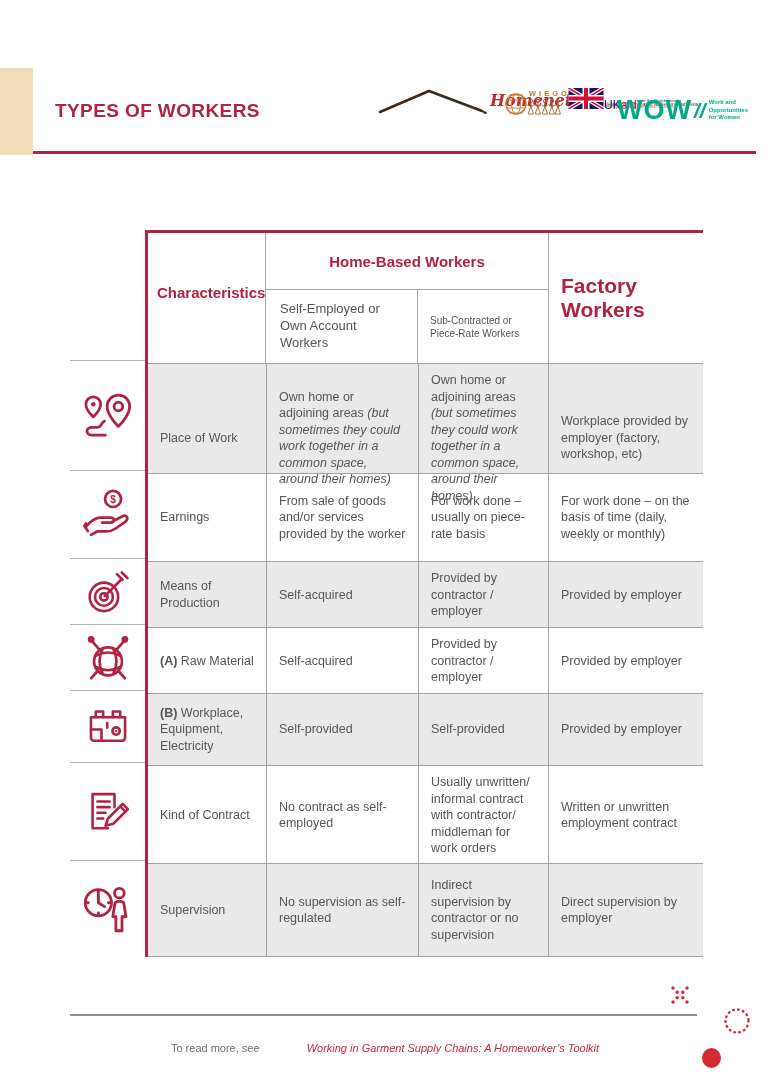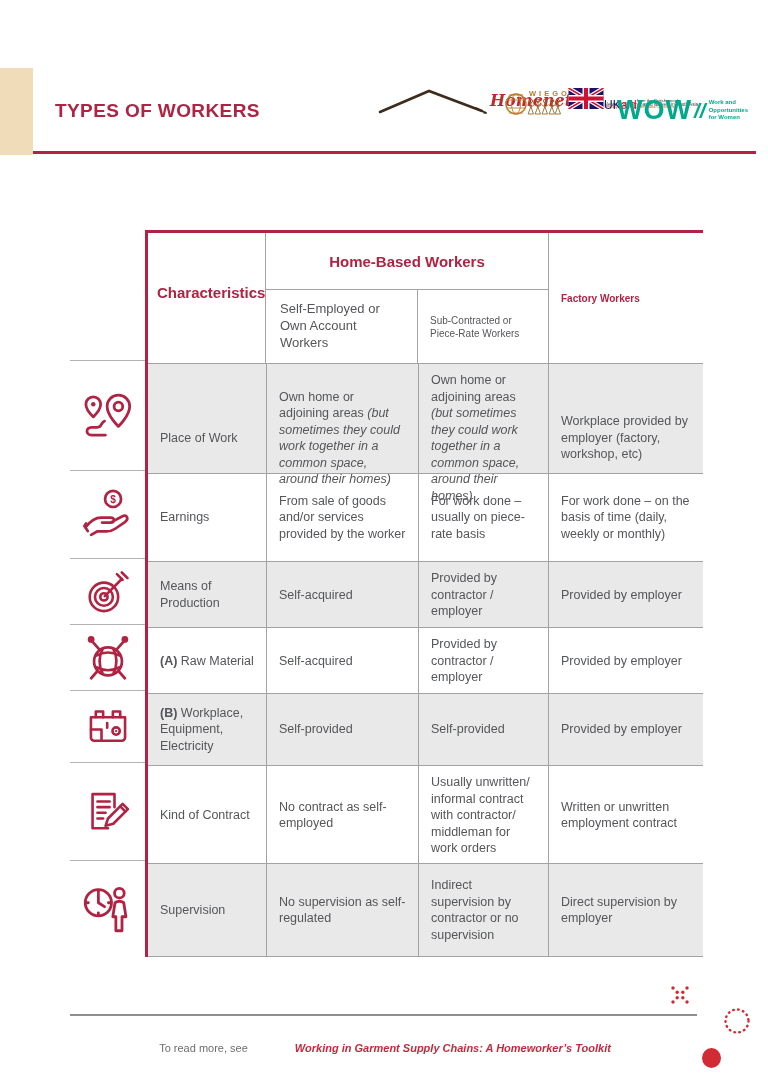--- a/index.html
+++ b/index.html
@@ -48,35 +48,35 @@
   .wtable { position:absolute; left:145px; top:230px; width:558px; border-top:3px solid #b02342; border-left:3px solid #b02342; }
   .thead { display:grid; grid-template-columns:118px 152px 130px 155px; grid-template-rows:57px 73px; height:130px; }
   .h-char { grid-row:1/3; grid-column:1; border-right:1px solid #a3a3a3; display:flex; align-items:center; padding:0 8px 12px 9px;
             color:#b02342; font-weight:bold; font-size:15px; }
   .h-home { grid-row:1; grid-column:2/4; border-bottom:1px solid #a3a3a3; display:flex; align-items:center; justify-content:center;
             color:#b02342; font-weight:bold; font-size:15px; }
   .h-self { grid-row:2; grid-column:2; border-right:1px solid #a3a3a3; display:flex; align-items:center; padding:6px 14px;
             color:#55565a; font-size:13px; line-height:1.3; }
   .h-sub  { grid-row:2; grid-column:3; display:flex; align-items:center; padding:6px 12px; color:#55565a; font-size:10px; line-height:1.3; }
   .h-fact { grid-row:1/3; grid-column:4; border-left:1px solid #a3a3a3; display:flex; align-items:center; padding:0 10px 0 12px;
-            color:#b02342; font-weight:bold; font-size:10px; }
+            color:#b02342; font-weight:bold; font-size:21px; }
 
   .trow { display:grid; grid-template-columns:118px 152px 130px 155px; }
   .trow.gray { background:#e9e9e9; }
   .trow .cell { border-top:1px solid #a3a3a3; display:flex; flex-direction:column; justify-content:center;
                 padding:8px 11px 8px 12px; font-size:12.5px; color:#55565a; line-height:1.32; }
   .trow .cell + .cell { border-left:1px solid #a3a3a3; }
   .tbody .trow:last-child .cell { border-bottom:1px solid #a3a3a3; }
   .cell i { font-style:italic; }
   .cell b { font-weight:bold; }
 
   
   .footer-rule { position:absolute; left:70px; top:1014px; width:627px; height:2px; background:#8e8e8e; }
   .footer-note { position:absolute; left:70px; top:1042px; width:630px; text-align:center; font-size:11px; color:#6d6e71; }
-  .footer-link { color:#c5293d; font-weight:bold; font-style:italic;margin-left:44px; }
+  .footer-link { color:#c5293d; font-weight:normal; font-style:italic;margin-left:44px; }
 
   
   .deco-dots-x { position:absolute; left:669px; top:984px; }
   .deco-dotted-circle { position:absolute; left:721px; top:1005px; }
   .deco-solid-dot { position:absolute; left:702px; top:1048px; width:19px; height:20px; border-radius:50%; background:#d22b36; }
 </style>
 </head>
 <body>
 
 <div class="page">

